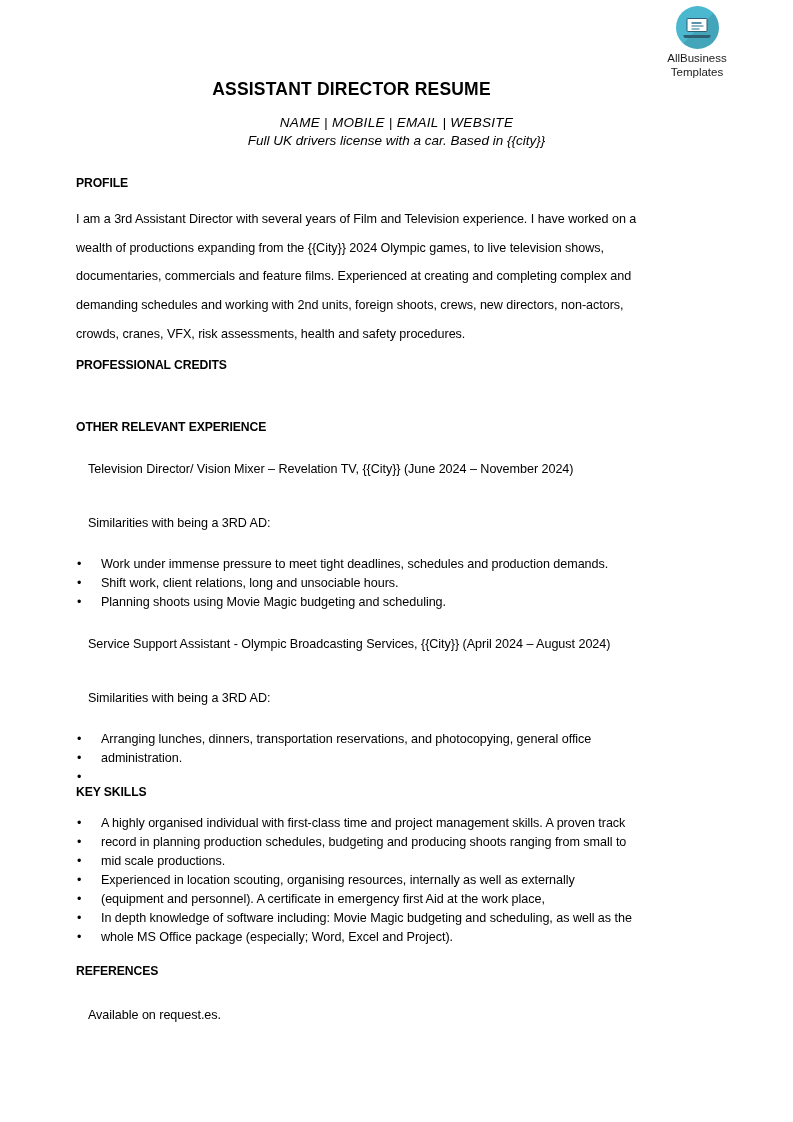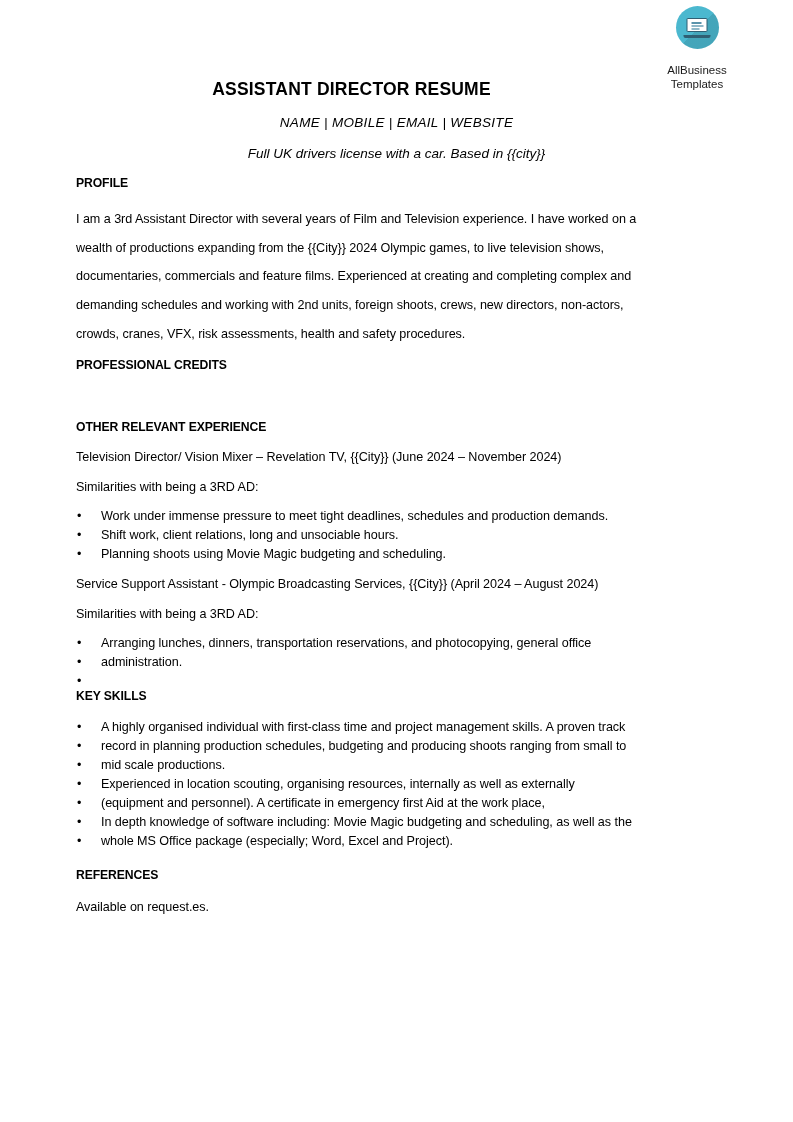--- a/index.html
+++ b/index.html
@@ -77,21 +77,21 @@
   .logo-base {
     position: absolute;
     left: 0;
     bottom: 0;
     width: 27px;
     height: 3px;
     background: #2f5f73;
     border-radius: 0 0 2px 2px;
   }
   .logo-text {
-    margin-top: 15px;
+    margin-top: 3px;
     font-size: 11.5px;
     line-height: 13.5px;
     color: #1a1a1a;
     font-family: "Liberation Sans", sans-serif;
   }
 
   
   .doc-title {
     position: absolute;
     top: 79px;
@@ -104,21 +104,21 @@
   }
   .doc-subline {
     position: absolute;
     left: 0;
     width: 793px;
     text-align: center;
     font-size: 13.5px;
     font-style: italic;
   }
   .doc-subline.contact { top: 115px; letter-spacing: 0.3px; }
-  .doc-subline.tagline { top: 146px; }
+  .doc-subline.tagline { top: 133px; }
 
   
   .content {
     position: absolute;
     top: 175px;
     left: 76px;
     width: 600px;
   }
 
   h2.section {
@@ -134,21 +134,21 @@
     font-size: 12.6px;
     line-height: 28.7px;
     margin: 0;
     padding: 0;
     letter-spacing: -0.05px;
   }
 
   p.line {
     font-size: 12.6px;
     line-height: 16px;
-    margin: 0;
+    margin: 12px;
     padding: 0;
     letter-spacing: -0.05px;
   }
 
   ul.bullets {
     list-style: none;
     margin: 0;
     padding: 0;
   }
   ul.bullets li {

